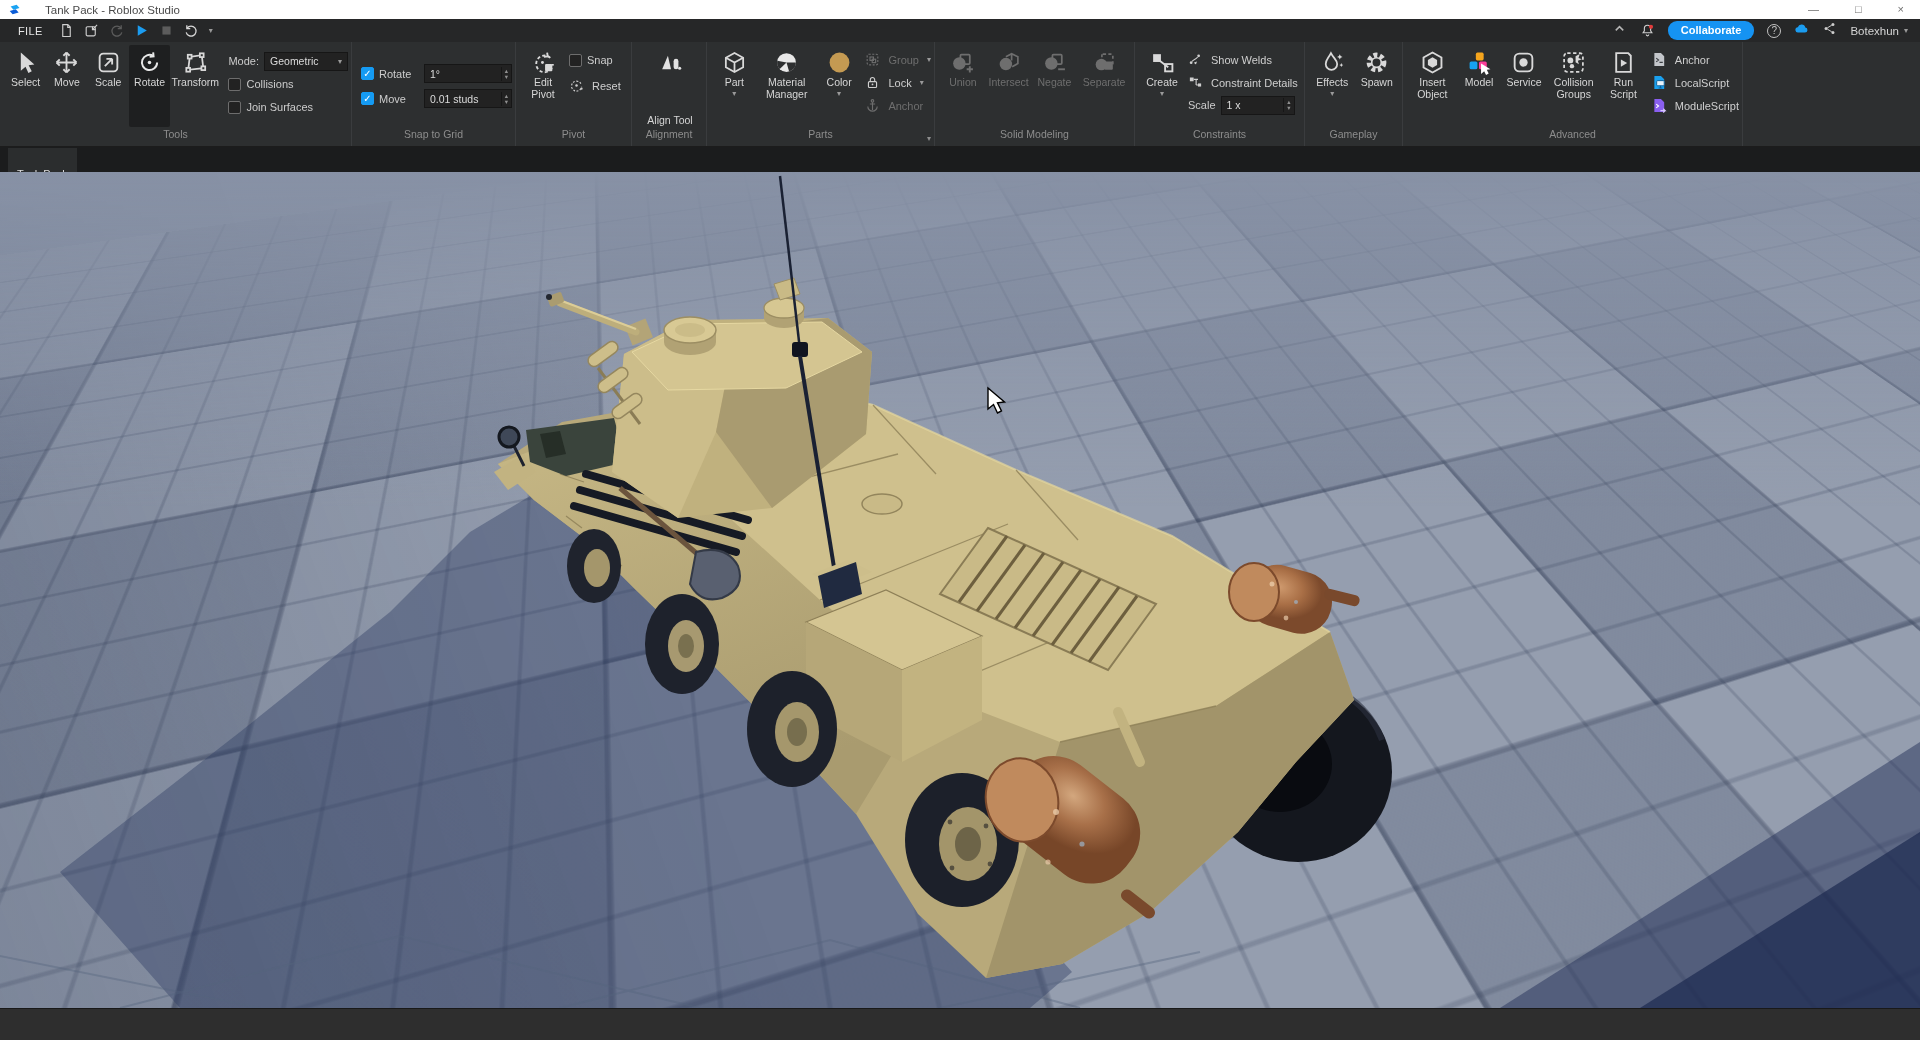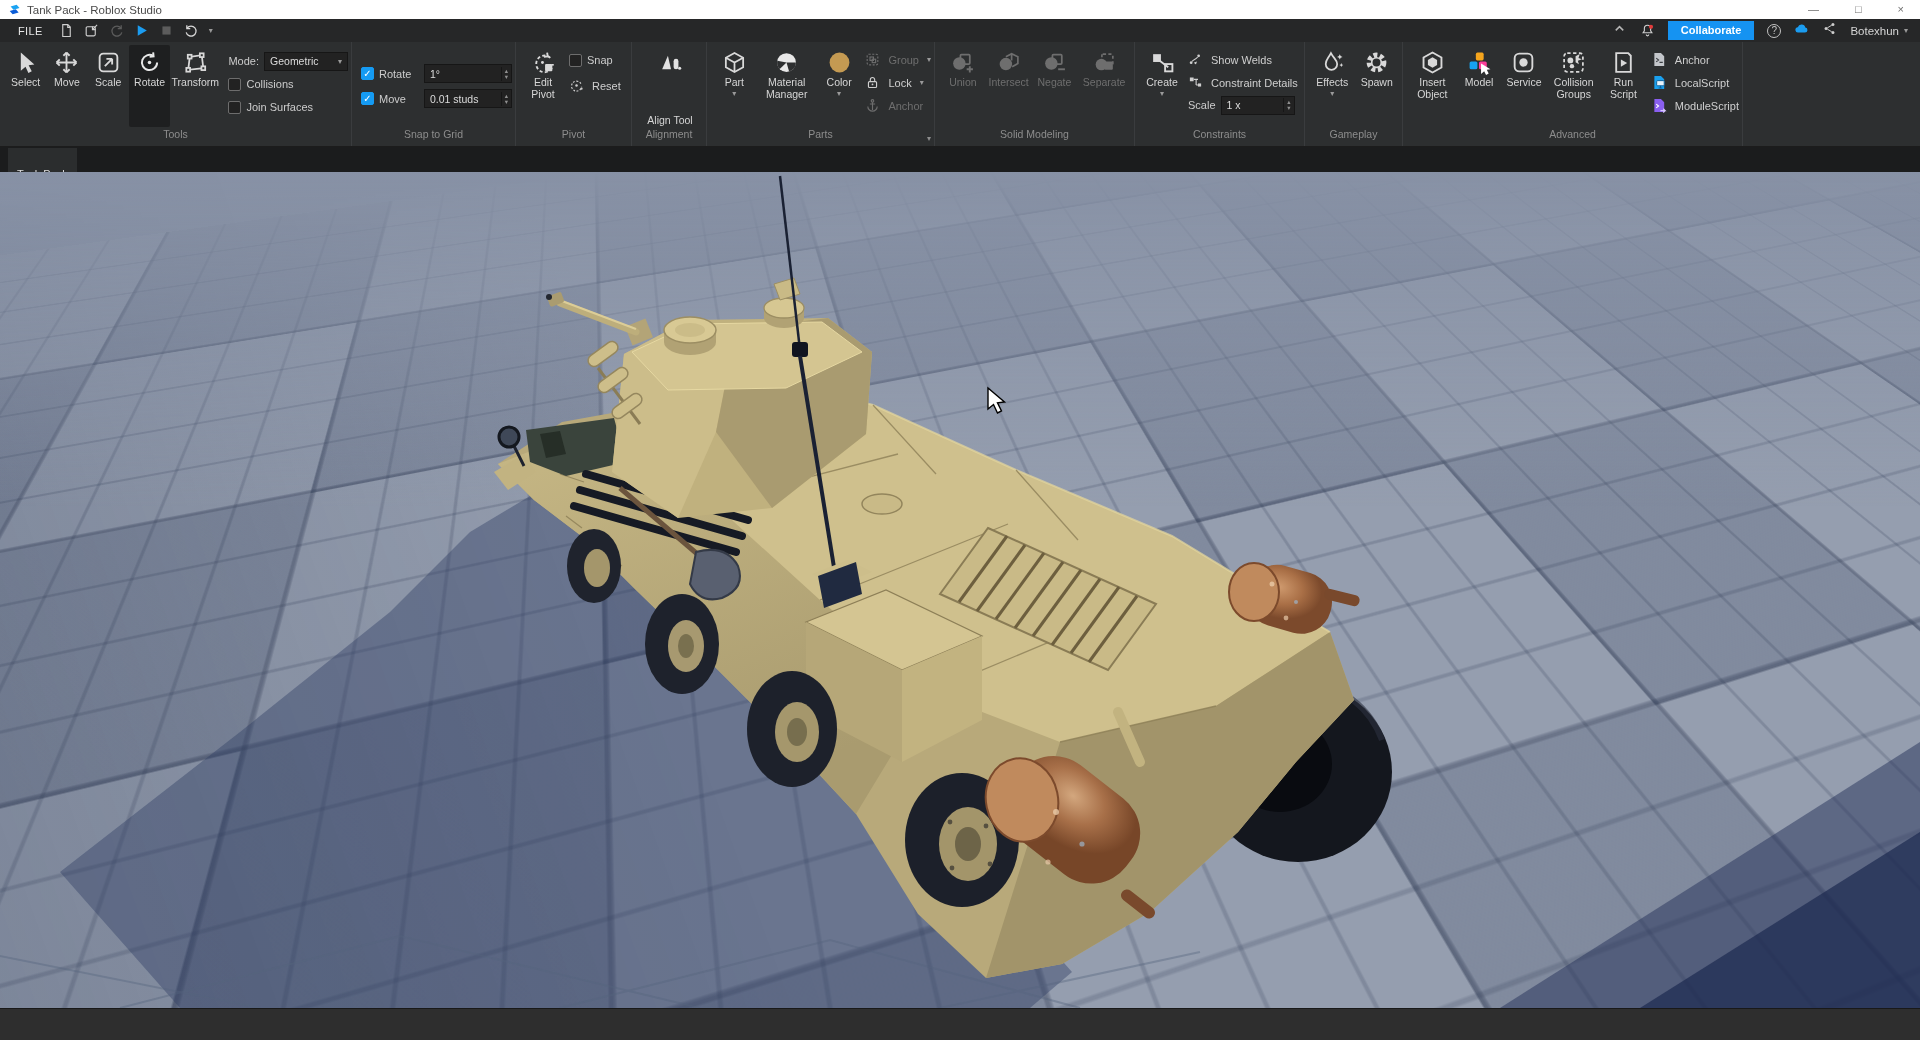--- a/index.html
+++ b/index.html
@@ -1,39 +1,39 @@
 <!DOCTYPE html>
 <html><head>
 <meta charset="utf-8">
 <style>
   html,body{margin:0;padding:0;background:#000;}
   body{width:1920px;height:1040px;overflow:hidden;font-family:"Liberation Sans",sans-serif;
        -webkit-font-smoothing:antialiased;}
   *{box-sizing:border-box;}
 
   
-  .titlebar{height:19px;background:#ffffff;display:flex;align-items:center;padding:0 0 0 8px;gap:6px;}
+  .titlebar{height:19px;background:#ffffff;display:flex;align-items:center;padding:0 0 0 8px;gap:24px;}
   .titlebar .wtitle{font-size:11.5px;color:#4a4a4a;}
   .winbtns{margin-left:auto;display:flex;align-items:center;gap:36px;padding-right:16px;
            color:#6e6e6e;font-size:11px;line-height:1;}
   .winbtns span{cursor:default;}
 
   
   .menubar{height:23px;background:#262728;display:flex;align-items:stretch;color:#c2c2c2;}
   .file{display:flex;align-items:center;padding:0 16px 0 18px;font-size:11px;color:#e6e6e6;letter-spacing:.4px;}
   .qat{display:flex;align-items:center;gap:10px;padding-right:16px;}
   .qat .qi{display:flex;align-items:center;}
   .qat svg{width:15px;height:15px;}
   .mtabs{display:flex;}
   .mtab{padding:0 15px;display:flex;align-items:center;font-size:11px;color:#bdbdbd;}
   .mtab.active{background:#3d3d3d;color:#ffffff;box-shadow:inset 0 2px 0 #2ba3f7;}
   .mright{margin-left:auto;display:flex;align-items:center;gap:13px;padding-right:12px;}
   .mright svg{width:15px;height:15px;}
   .collab{background:#1593f2;color:#fff;font-size:11px;font-weight:bold;
-          padding:3px 13px;border-radius:0;line-height:1.1;}
+          padding:3px 13px;border-radius:9px;line-height:1.1;}
   .helpcirc{width:14px;height:14px;border:1.4px solid #c2c2c2;border-radius:50%;
             font-size:10px;display:flex;align-items:center;justify-content:center;color:#c2c2c2;}
   .user{display:flex;align-items:center;gap:5px;font-size:11.5px;color:#d5d5d5;}
   .caret{font-size:8px;color:#9a9a9a;}
 
   
   .ribbon{height:105px;background:#2d2f30;display:flex;border-bottom:1px solid #1c1c1c;}
   .group{border-right:1px solid #3a3c3e;display:flex;flex-direction:column;position:relative;flex:0 0 auto;}
   .gcontent{flex:1;display:flex;align-items:stretch;padding:3px 3px 0 5px;}
   .glabel{font-size:10.5px;color:#8d8d8d;text-align:center;height:19px;line-height:15px;}

